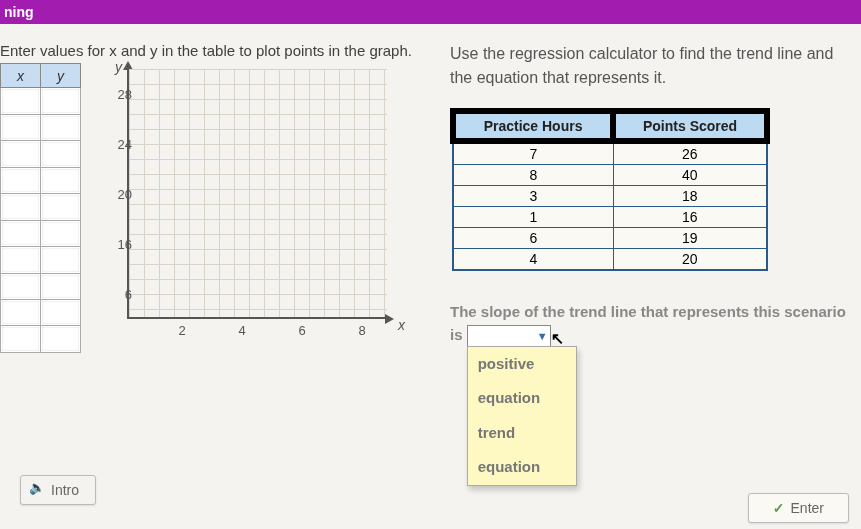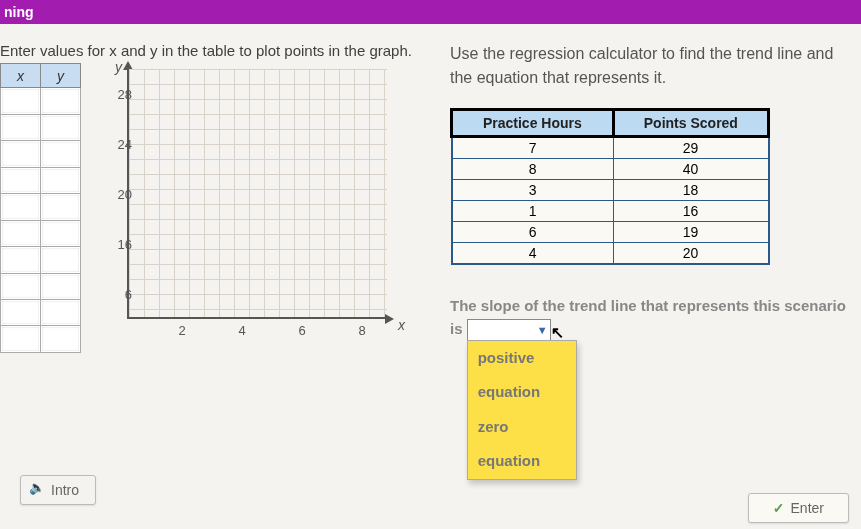--- a/index.html
+++ b/index.html
@@ -21,27 +21,27 @@
     background-size: 15px 15px; }
   .y-ticks { position: absolute; left: 13px; top: 6px; height: 250px; width: 26px; }
   .y-tick { position: absolute; right: 6px; font-size: 13px; color: #555; transform: translateY(-50%); }
   .x-ticks { position: absolute; left: 28px; top: 260px; width: 260px; }
   .x-tick { position: absolute; font-size: 13px; color: #555; transform: translateX(-50%); }
   .arrow-up { position: absolute; left: 24px; top: -2px; width: 0; height: 0; border-left: 5px solid transparent; border-right: 5px solid transparent; border-bottom: 9px solid #555; }
   .arrow-right { position: absolute; left: 286px; top: 251px; width: 0; height: 0; border-top: 5px solid transparent; border-bottom: 5px solid transparent; border-left: 9px solid #555; }
   .right { flex: 1; padding-right: 4px; }
   .prompt-right { color: #555; font-size: 16px; line-height: 1.5; margin-bottom: 18px; }
   .data-table { border-collapse: collapse; border: 2px solid #2a5a8a; width: 320px; margin-bottom: 30px; }
-  .data-table th { background: #bcdaf2; border: 3px solid #000000; padding: 4px 8px; font-size: 14px; color: #222; }
+  .data-table th { background: #bcdaf2; border: 6px solid #000000; padding: 4px 8px; font-size: 14px; color: #222; }
   .data-table td { border: 1px solid #2a5a8a; padding: 2px 8px; text-align: center; font-size: 14px; background: #fbf9f4; }
   .slope-text { color: #888; font-size: 15px; line-height: 1.5; font-weight: bold; }
   .dropdown-wrap { display: inline-block; position: relative; vertical-align: top; }
   .dropdown-box { width: 84px; height: 22px; border: 1px solid #888; background: #fff; display: inline-flex; align-items: center; justify-content: flex-end; padding-right: 2px; }
   .chevron { font-size: 11px; color: #3a6aa8; }
-  .dropdown-menu { position: absolute; left: 0; top: 22px; width: 110px; background: #fde047; border: 1px solid #aaa; box-shadow: 2px 4px 6px rgba(0,0,0,0.2); }
+  .dropdown-menu { position: absolute; left: 0; top: 22px; width: 110px; background: #fef9c3; border: 1px solid #aaa; box-shadow: 2px 4px 6px rgba(0,0,0,0.2); }
   .dropdown-item { padding: 6px 10px; font-size: 15px; color: #777; cursor: pointer; }
   .cursor { position: absolute; left: 84px; top: 3px; font-size: 16px; color: #000; pointer-events: none; }
   .intro-btn { position: absolute; left: 20px; bottom: 24px; padding: 6px 16px 6px 10px; border: 1px solid #bbb; background: #f5f3ef; border-radius: 3px; color: #666; font-size: 14px; display: flex; align-items: center; gap: 6px; box-shadow: 0 1px 2px rgba(0,0,0,0.1); }
   .speaker { display: inline-block; width: 14px; height: 14px; position: relative; }
   .speaker::before { content: "🔈"; font-size: 13px; color: #888; position: absolute; left: -2px; top: -3px; }
   .done-btn { position: absolute; right: 12px; bottom: 6px; padding: 6px 24px; border: 1px solid #bbb; background: #fbf9f4; border-radius: 3px; color: #666; font-size: 14px; display: flex; align-items: center; gap: 6px; box-shadow: 0 1px 2px rgba(0,0,0,0.1); }
   .check { color: #5a9e4c; font-weight: bold; }
 </style>
 </head>
 <body>
@@ -138,21 +138,21 @@
     <table class="data-table">
       <tbody>
           <tr>
         <th>Practice Hours</th>
         <th>Points Scored</th>
       </tr>
       </tbody>
         <tbody id="data-body">
           <tr>
             <td>7</td>
-            <td>29</td>
+            <td>26</td>
           </tr>
           <tr>
             <td>8</td>
             <td>40</td>
           </tr>
           <tr>
             <td>3</td>
             <td>18</td>
           </tr>
           <tr>
@@ -173,21 +173,21 @@
     <div class="slope-text">
       <span>The slope of the trend line that represents this scenario is</span>
       <span class="dropdown-wrap">
         <span class="dropdown-box">
           <span class="chevron">▼</span>
         </span>
         <span class="cursor">↖</span>
         <div class="dropdown-menu" id="dd-menu">
             <div class="dropdown-item">positive</div>
             <div class="dropdown-item">equation</div>
-            <div class="dropdown-item">zero</div>
+            <div class="dropdown-item">trend</div>
             <div class="dropdown-item">equation</div>
           </div>
       </span>
     </div>
   </div>
 
 </div>
 
 <button class="intro-btn">
   <span class="speaker"></span>

